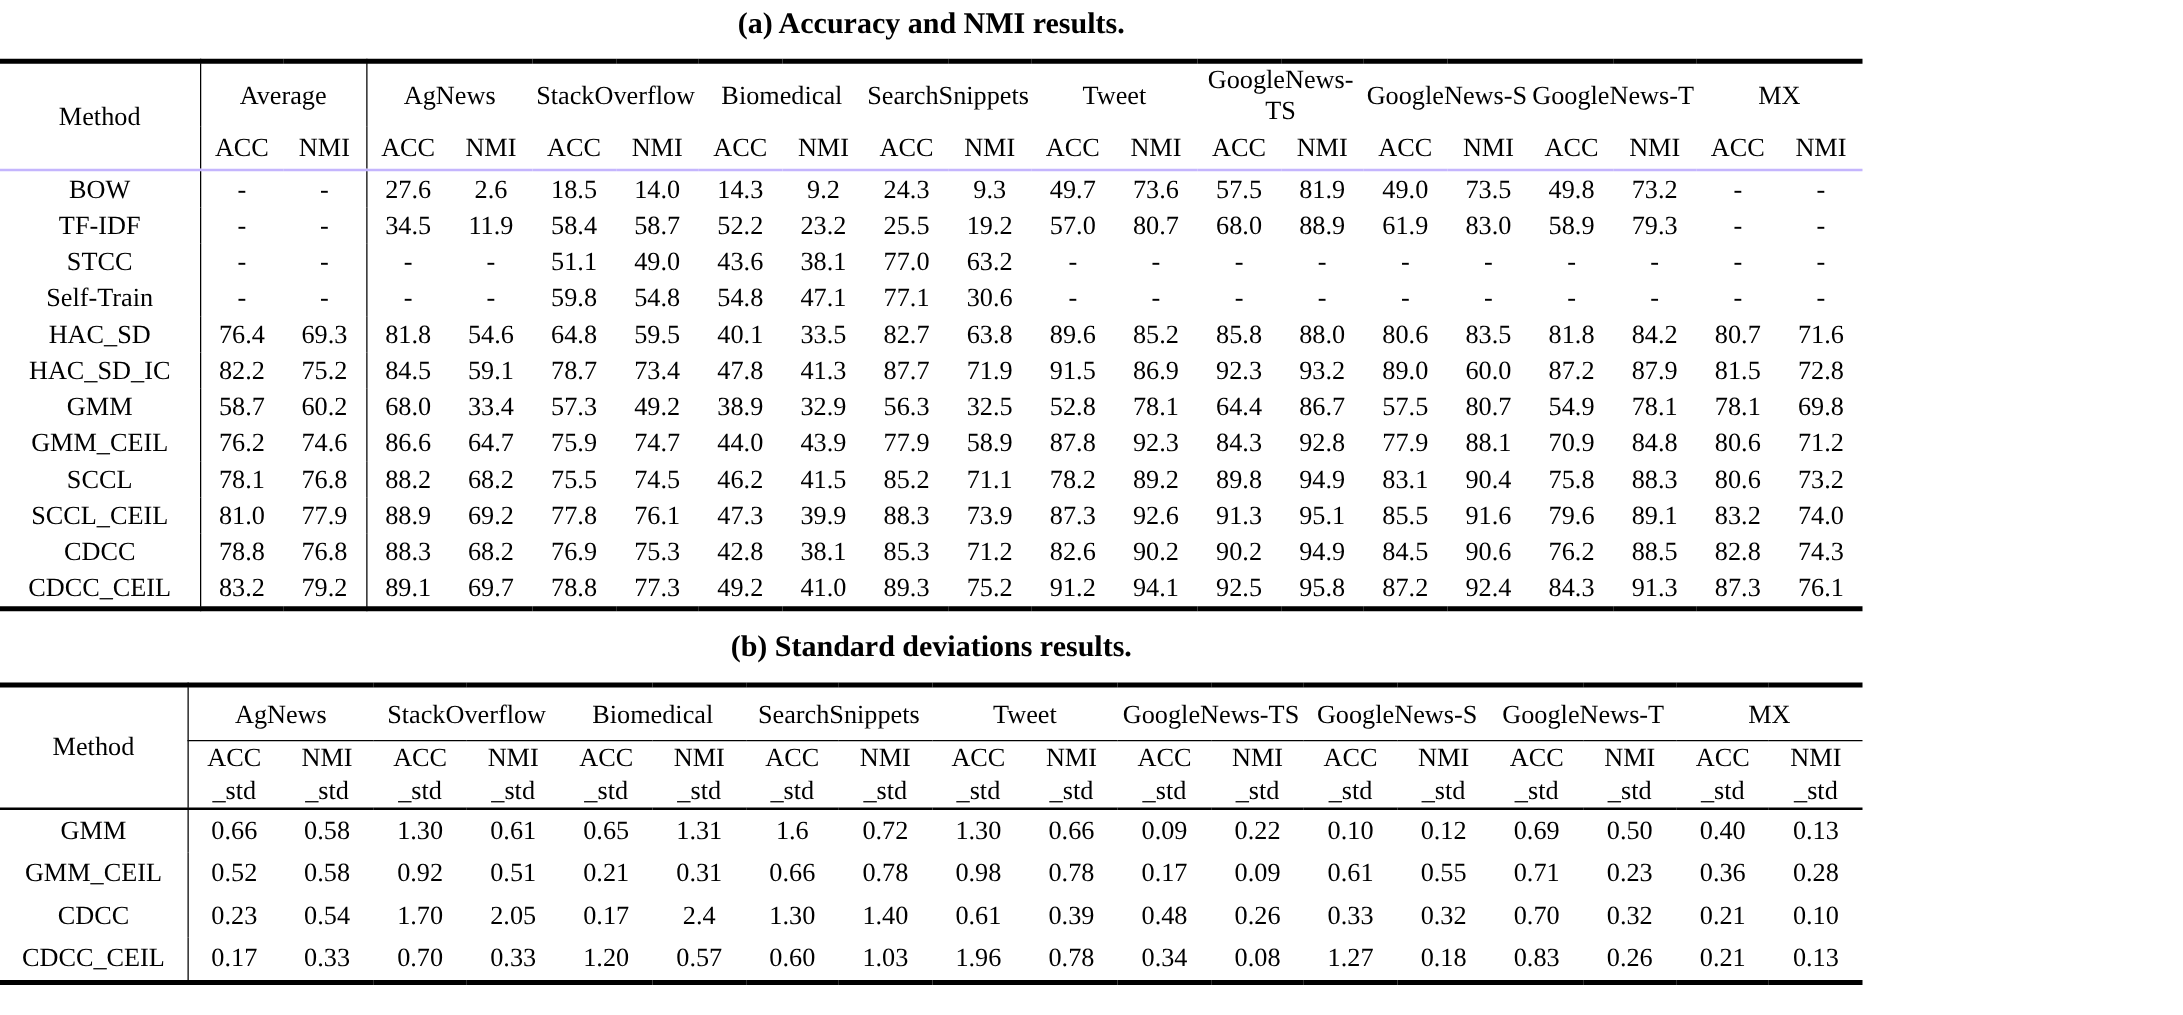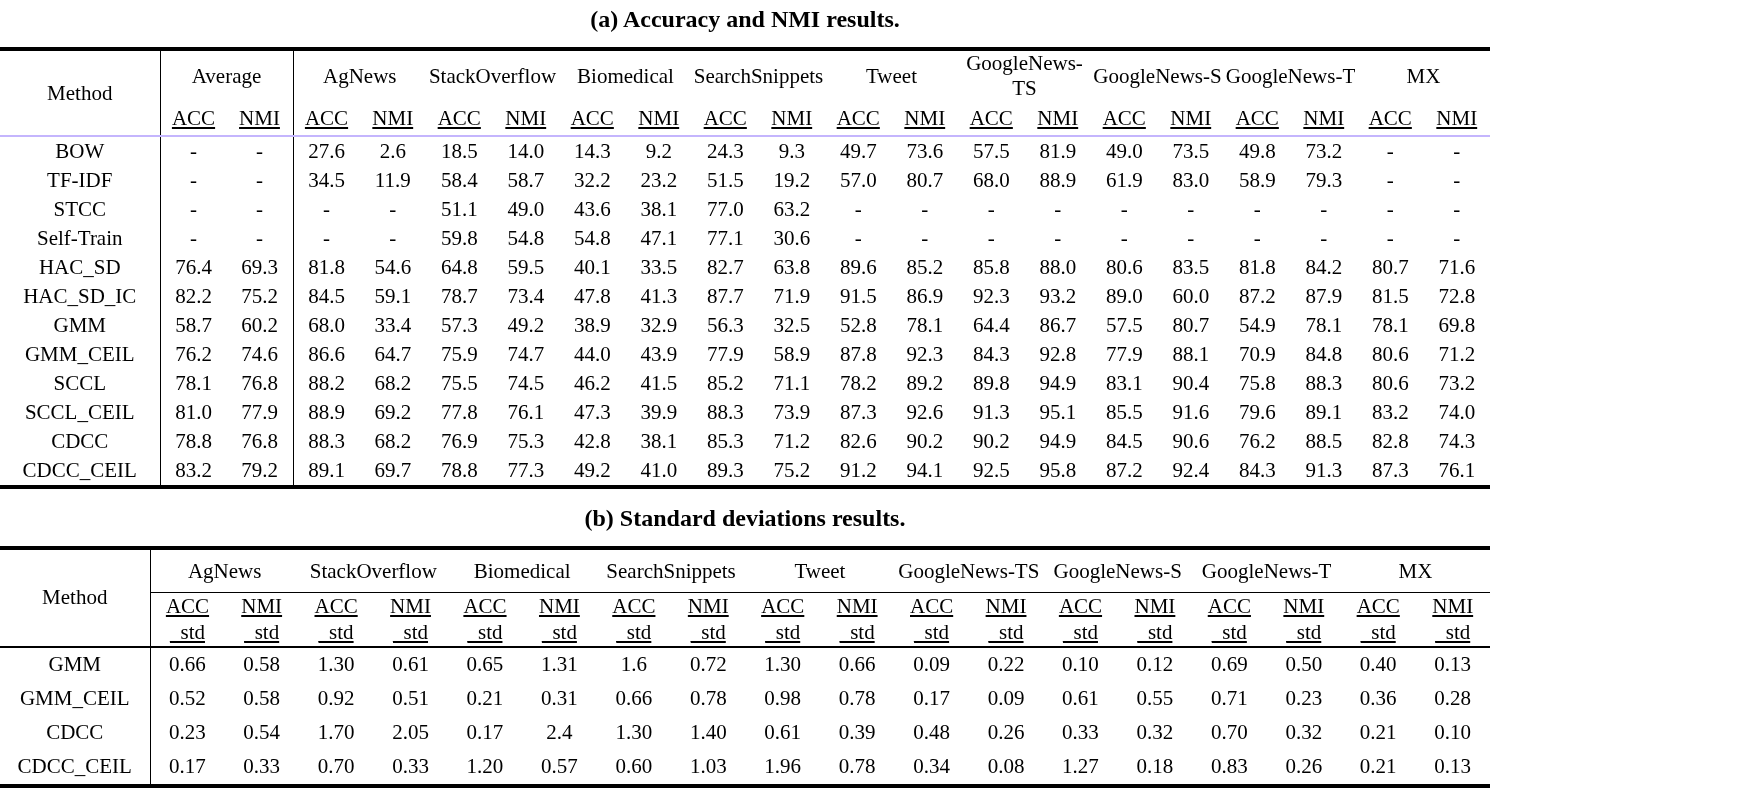--- a/index.html
+++ b/index.html
@@ -36,21 +36,21 @@
   .tbl-a td { height: 29px; }
   .tbl-b tr.group-row th { height: 42px; }
   .tbl-b tr.sub-row th { height: 31px; }
   .tbl-b td { height: 34px; }
   .tbl-a tbody { border-top: 2px solid #c4b5fd; }
   .tbl-b tbody { border-top: 2px solid #000; }
   .method-h, .method-cell { border-right: 1.5px solid #000; }
   .sep-left { border-left: 1.5px solid #000; }
   .cline { border-bottom: 1.5px solid #000; }
   .b { font-weight: bold; }
-  .sub2 { display: block; line-height: 1.25; text-decoration: underline; }
+  .sub2 { display: block; line-height: 1.25; }
   col.col-method-a { width: 160px; }
   col.col-method-b { width: 150px; }
 </style>
 </head>
 <body>
 
 <div class="page">
   <div class="caption">(a) Accuracy and NMI results.</div>
   <table class="tbl tbl-a">
       <colgroup>
@@ -178,23 +178,23 @@
           <td>-</td>
         </tr>
         <tr>
           <td class="method-cell">TF-IDF</td>
           <td>-</td>
           <td>-</td>
           <td class="sep-left">34.5</td>
           <td>11.9</td>
           <td>58.4</td>
           <td>58.7</td>
-          <td>32.2</td>
+          <td>52.2</td>
           <td>23.2</td>
-          <td>51.5</td>
+          <td>25.5</td>
           <td>19.2</td>
           <td>57.0</td>
           <td>80.7</td>
           <td>68.0</td>
           <td>88.9</td>
           <td>61.9</td>
           <td>83.0</td>
           <td>58.9</td>
           <td>79.3</td>
           <td>-</td>

